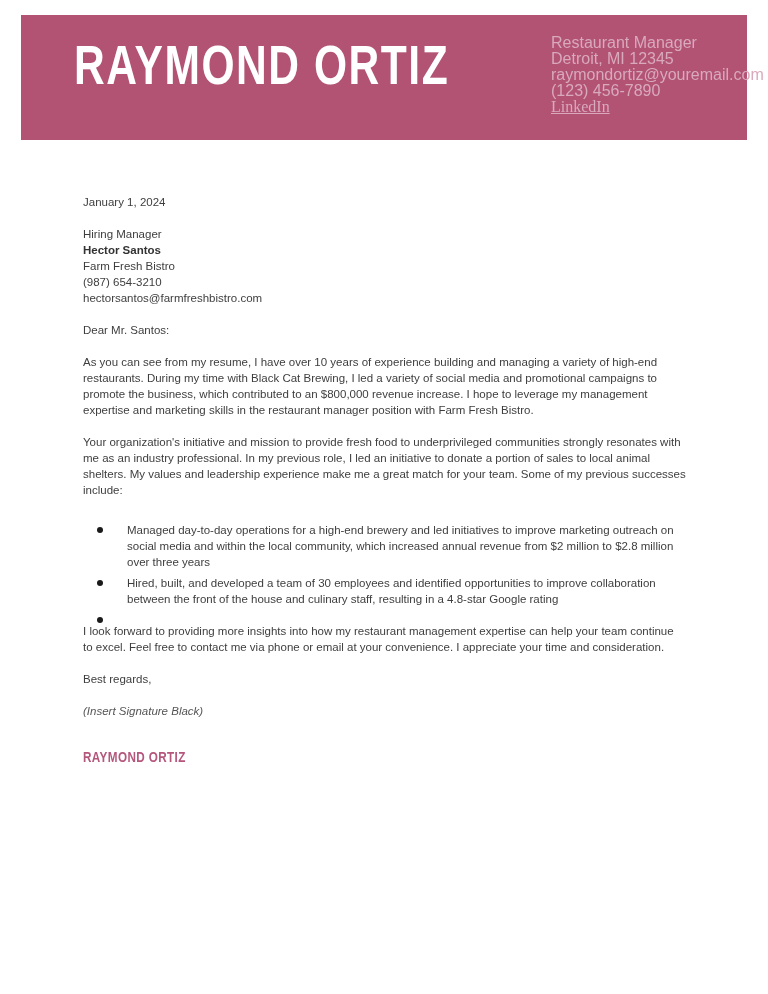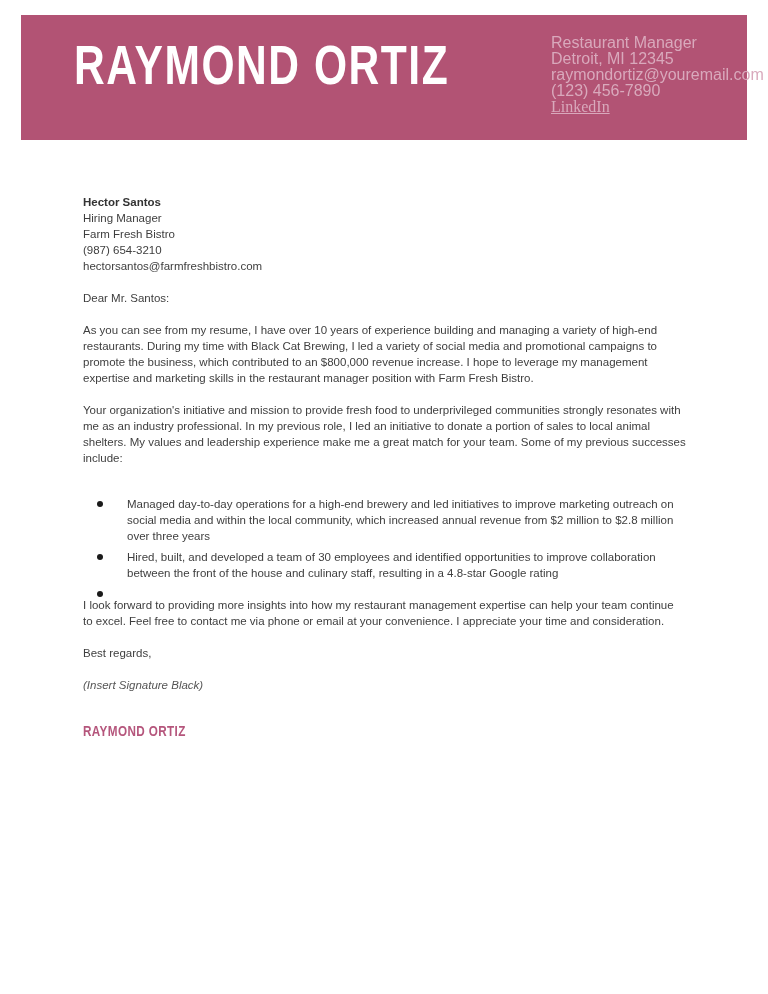--- a/index.html
+++ b/index.html
@@ -60,21 +60,21 @@
     font-size: 11.5px;
     line-height: 16px;
     color: #3e3e3e;
   }
   .block { margin-bottom: 16px; }
   .recipient .name { font-weight: bold; color: #333333; }
   .recipient .line { display: block; }
 
   ul.bullets {
     list-style: none;
-    margin-top: 30px;
+    margin-top: 24px;
     margin-bottom: 16px;
   }
   ul.bullets li {
     position: relative;
     padding-left: 44px;
     margin-bottom: 5px;
   }
   ul.bullets li .dot {
     position: absolute;
     left: 14px;
@@ -115,24 +115,25 @@
     <span class="line">raymondortiz@youremail.com</span>
     <span class="line">(123) 456-7890</span>
     <span class="line">
       <a href="#">LinkedIn</a>
     </span>
   </div>
 </div>
 
 <div class="letter">
 
+  <div class="block">January 1, 2024</div>
 
   <div class="block recipient">
+    <span class="line">Hiring Manager</span>
     <span class="line name">Hector Santos</span>
-    <span class="line">Hiring Manager</span>
     <span class="line">Farm Fresh Bistro</span>
     <span class="line">(987) 654-3210</span>
     <span class="line">hectorsantos@farmfreshbistro.com</span>
   </div>
 
   <div class="block">Dear Mr. Santos:</div>
 
   <p class="block">As you can see from my resume, I have over 10 years of experience building and managing a variety of high-end restaurants. During my time with Black Cat Brewing, I led a variety of social media and promotional campaigns to promote the business, which contributed to an $800,000 revenue increase. I hope to leverage my management expertise and marketing skills in the restaurant manager position with Farm Fresh Bistro.</p>
 
   <p class="block">Your organization's initiative and mission to provide fresh food to underprivileged communities strongly resonates with me as an industry professional. In my previous role, I led an initiative to donate a portion of sales to local animal shelters. My values and leadership experience make me a great match for your team. Some of my previous successes include:</p>

